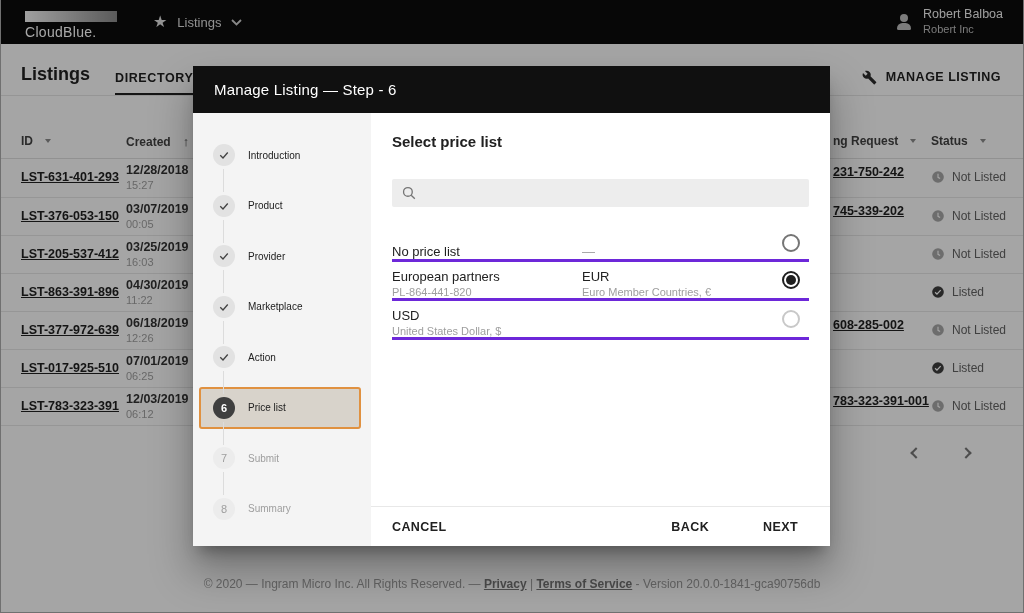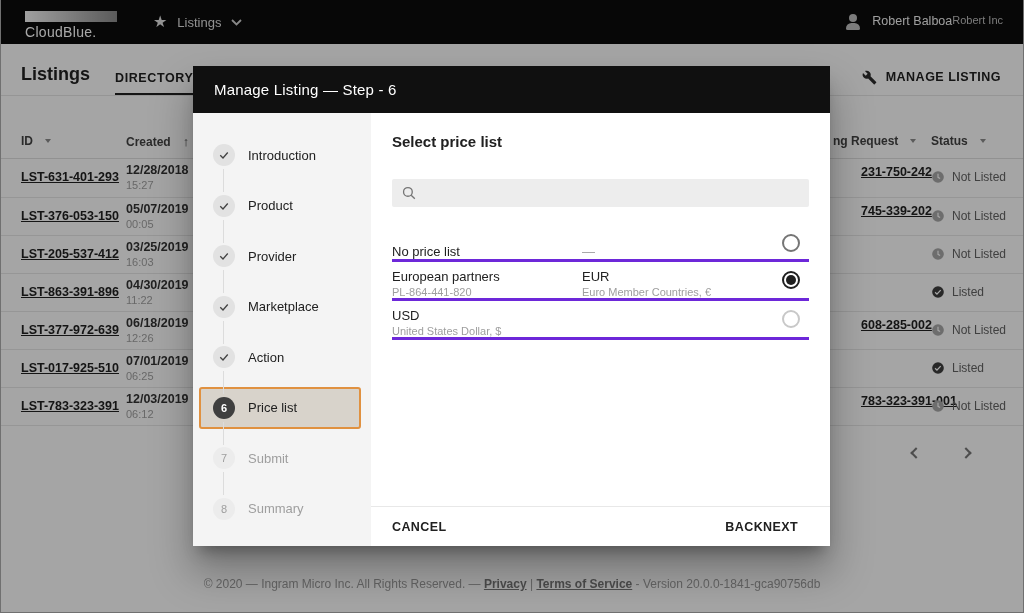--- a/index.html
+++ b/index.html
@@ -12,42 +12,42 @@
   .logo-bar { position:absolute; left:24px; top:11px; width:92px; height:11px;
               background:linear-gradient(90deg,#f2f2f2,#8a8a8a); }
   .brand { position:absolute; left:24px; top:24px; font-size:14px; font-weight:400; color:#ffffff; letter-spacing:.3px; }
   .nav-listings { position:absolute; left:152px; top:0; height:44px; display:flex; align-items:center; gap:10px; cursor:pointer; }
   .star { color:#e0e0e0; font-size:16px; line-height:1; }
   .nav-label { color:#dcdcdc; font-size:13px; }
   .user { position:absolute; right:20px; top:0; height:44px; display:flex; align-items:center; gap:10px; cursor:pointer; }
   .person { position:relative; width:18px; height:18px; }
   .person .head { position:absolute; left:5px; top:1px; width:8px; height:8px; border-radius:50%; background:#bdbdbd; }
   .person .torso { position:absolute; left:2px; top:10px; width:14px; height:7px; border-radius:7px 7px 2px 2px; background:#bdbdbd; }
-  .user-text { display:flex; line-height:1.25; }
+  .user-text { display:flex; flex-direction:column; line-height:1.25; }
   .user-name { color:#f0f0f0; font-size:12.5px; }
   .user-co { color:#bdbdbd; font-size:11px; }
 
   
   .page { position:absolute; inset:0; z-index:1; }
   .page-title { position:absolute; left:20px; top:64px; font-size:18px; font-weight:700; color:#212121; }
   .tab { position:absolute; left:114px; top:63px; height:32px; font-size:12.5px; font-weight:700; letter-spacing:.6px;
          color:#212121; display:flex; align-items:center; border-bottom:2px solid #212121; cursor:pointer; }
   .hdr-divider { position:absolute; left:0; right:0; top:95px; height:1px; background:#e3e3e3; }
   .manage-btn { position:absolute; right:22px; top:64px; height:26px; display:flex; align-items:center; gap:9px;
                 font-size:12.5px; font-weight:700; letter-spacing:.5px; color:#212121; cursor:pointer; }
 
   .col-hdr { position:absolute; top:134px; font-size:12px; font-weight:700; color:#424242; display:flex; align-items:center; gap:12px; cursor:pointer; }
   .caret { width:0; height:0; border-left:3.5px solid transparent; border-right:3.5px solid transparent; border-top:4px solid #8a8a8a; }
   .sort-up { font-size:13px; color:#424242; }
   .thead-divider { position:absolute; left:0; right:0; top:158px; height:1px; background:#dddddd; }
 
   .trow { position:absolute; left:0; right:0; border-bottom:1px solid #e4e4e4; }
   .cell-id, .cell-req { position:absolute; font-size:12.5px; font-weight:700; color:#212121; text-decoration:underline; cursor:pointer; }
   .cell-id { left:20px; }
-  .cell-req { left:860px;text-align:center; }
+  .cell-req { left:832px;text-align:center; }
   .cell-date { position:absolute; left:125px; font-size:12.5px; font-weight:700; color:#333333; }
   .cell-time { position:absolute; left:125px; font-size:11px; color:#9e9e9e; }
   .cell-status { position:absolute; left:930px; display:flex; align-items:center; gap:7px; font-size:12px; color:#616161; }
   .cell-status svg { display:block; }
 
   .pagination { position:absolute; top:440px; right:24px; width:230px; height:26px; }
   .pag-label { position:absolute; left:0; top:6px; font-size:12px; color:#757575; }
   .pag-prev, .pag-next { position:absolute; top:4px; width:18px; height:18px; cursor:pointer; }
   .pag-prev { right:74px; } .pag-next { right:24px; }
   .chev { position:absolute; left:5px; top:5px; width:8px; height:8px; border-left:2px solid #757575; border-bottom:2px solid #757575; }
@@ -68,21 +68,21 @@
 
   .stepper { position:relative; width:178px; flex:none; background:#f4f4f4; }
   .connector { position:absolute; left:30px; width:1px; background:#dcdcdc; }
   .active-box { position:absolute; left:6px; width:162px; height:42px; background:#d8d3cb; border:2px solid #e09140; border-radius:3px; }
   .step { position:absolute; left:0; right:0; height:34px; display:flex; align-items:center; padding-left:20px; gap:13px; cursor:pointer; }
   .step-circle { width:22px; height:22px; border-radius:50%; flex:none; display:flex; align-items:center; justify-content:center;
                  font-size:11px; }
   .step.done .step-circle { background:#e2e2e2; }
   .step.active .step-circle { background:#3f3f3f; color:#ffffff; font-weight:700; }
   .step.todo .step-circle { background:#ececec; color:#9e9e9e; }
-  .step-label { font-size:13px; color:#212121; }
+  .step-label { font-size:10px; color:#212121; }
   .step.todo .step-label { color:#9e9e9e; }
 
   .mcontent { position:relative; flex:1; background:#ffffff; }
   .mc-title { position:absolute; left:21px; top:20px; font-size:15px; font-weight:700; color:#212121; }
   .search-box { position:absolute; left:21px; right:21px; top:66px; height:28px; background:#ededed; border-radius:2px;
                 display:flex; align-items:center; padding:0 9px; gap:8px; }
   .search-box input { flex:1; border:none; outline:none; background:transparent; font-size:13px; color:#212121;
                       font-family:"Liberation Sans", sans-serif; }
 
   .opt-row { position:absolute; left:21px; right:21px; border-bottom:3px solid #6d28d9; display:flex; align-items:flex-end; }
@@ -95,21 +95,21 @@
            position:relative; flex:none; cursor:pointer; }
   .radio.sel { border-color:#1f1f1f; }
   .radio.sel::after { content:""; position:absolute; left:2px; top:2px; width:10px; height:10px; border-radius:50%; background:#1f1f1f; }
   .radio.light { border-color:#c8c8c8; }
 
   .mfooter { position:absolute; left:0; right:0; bottom:0; height:40px; border-top:1px solid #e8e8e8;
              display:flex; align-items:center; padding:0 32px 0 21px; }
   .mbtn { font-size:12.5px; font-weight:700; letter-spacing:.4px; color:#212121; cursor:pointer; background:none; border:none;
           font-family:"Liberation Sans", sans-serif; }
   .spacer { flex:1; }
-  .mbtn-back { }
+  .mbtn-back { margin-right:54px; }
 </style>
 </head>
 <body>
 
 <div class="vp">
 
   <div class="topbar">
     <div class="logo-bar"></div>
     <div class="brand">CloudBlue.</div>
     <div class="nav-listings">
@@ -169,21 +169,21 @@
           <div class="cell-status" style="top: 12px;">
             <svg width="14" height="14" viewBox="0 0 24 24">
               <circle cx="12" cy="12" r="10" fill="#a6a6a6"></circle>
               <path d="M12 6.5v6l3.6 2.1" fill="none" stroke="#fafafa" stroke-width="2"></path>
             </svg>
             <span>Not Listed</span>
           </div>
         </div>
         <div class="trow" style="top: 198px; height: 38px;">
           <a class="cell-id" style="top: 11px;">LST-376-053-150</a>
-          <div class="cell-date" style="top: 4px;">05/07/2019</div>
+          <div class="cell-date" style="top: 4px;">03/07/2019</div>
           <div class="cell-time" style="top: 20px;">00:05</div>
           <a class="cell-req" style="top: 6px;">745-339-202</a>
           <div class="cell-status" style="top: 11px;">
             <svg width="14" height="14" viewBox="0 0 24 24">
               <circle cx="12" cy="12" r="10" fill="#a6a6a6"></circle>
               <path d="M12 6.5v6l3.6 2.1" fill="none" stroke="#fafafa" stroke-width="2"></path>
             </svg>
             <span>Not Listed</span>
           </div>
         </div>

